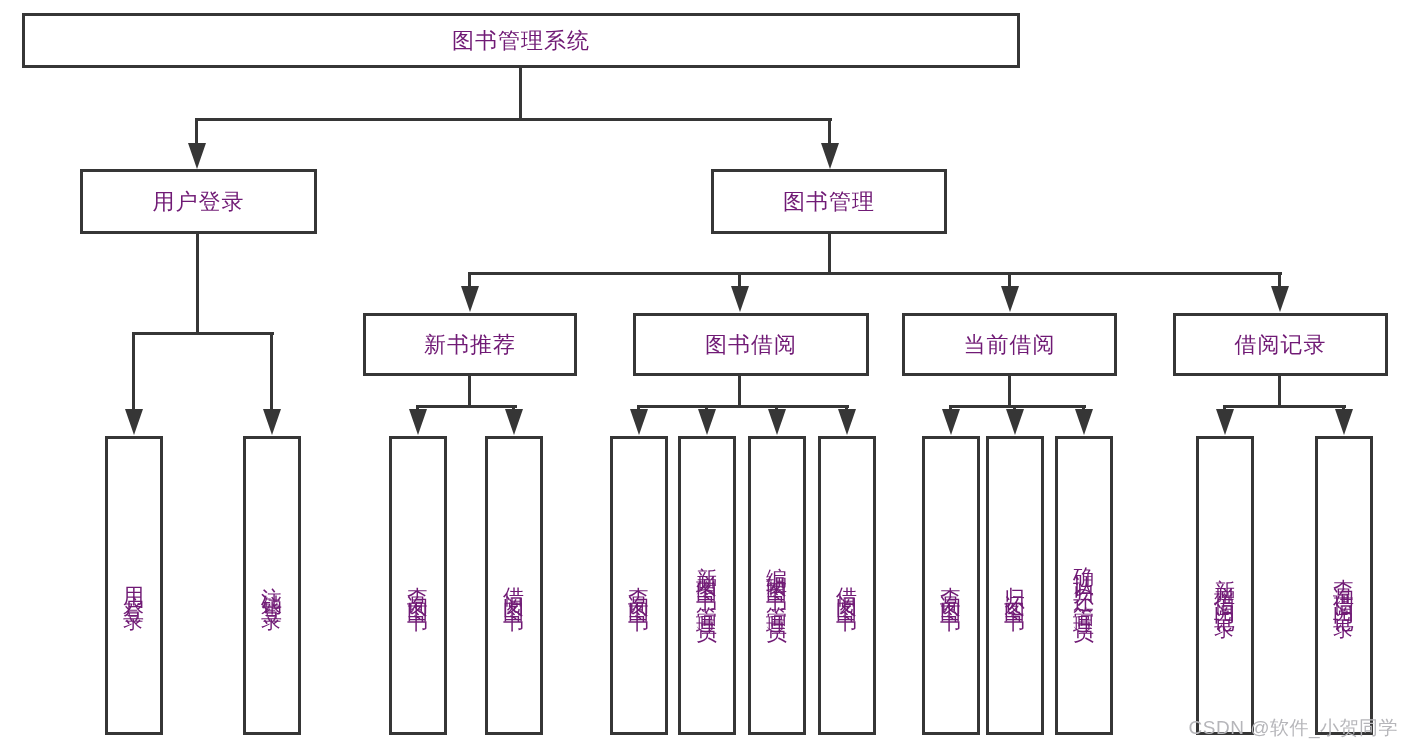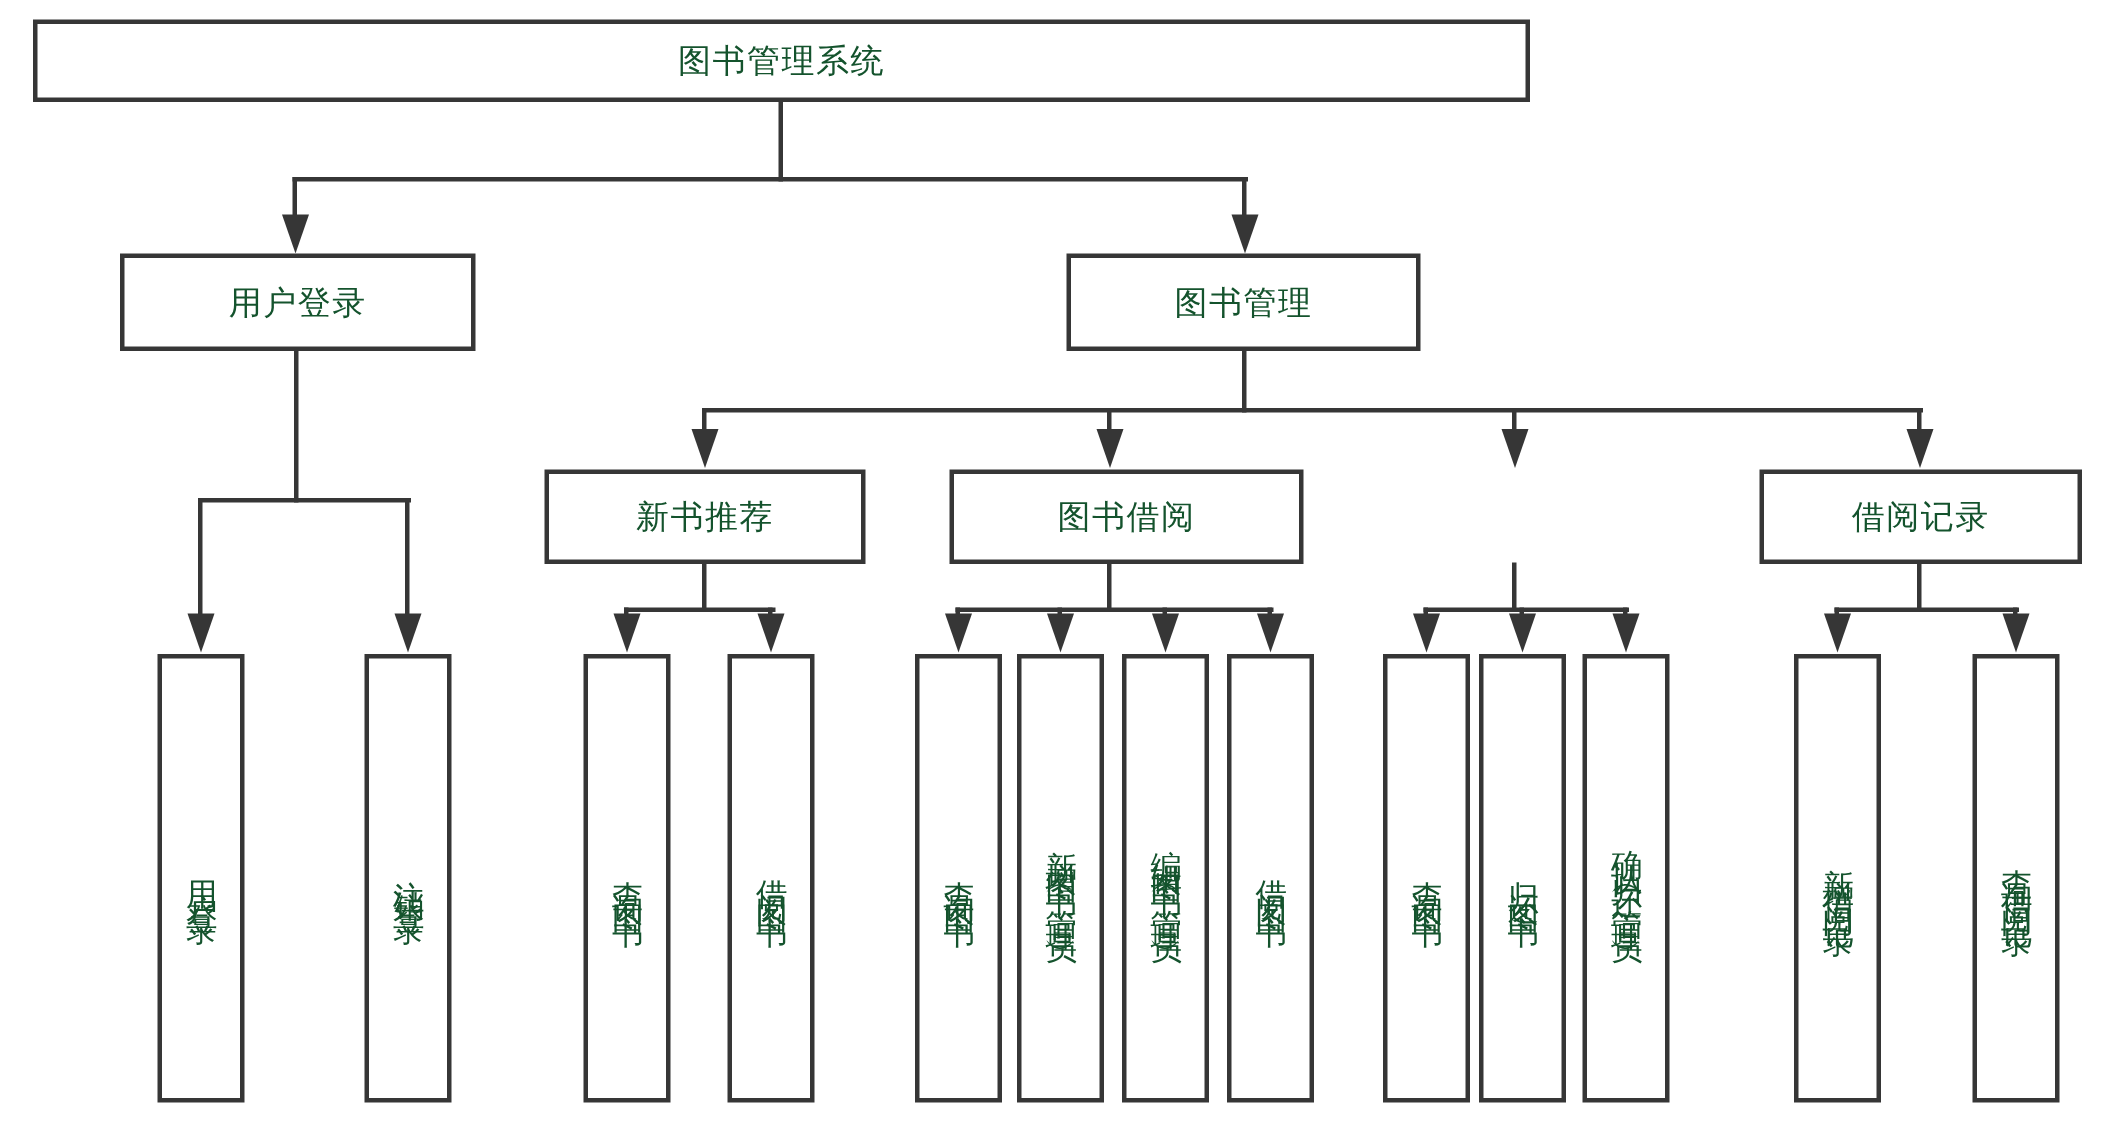--- a/index.html
+++ b/index.html
@@ -3,21 +3,21 @@
 <meta charset="utf-8">
 <style>
   html,body { margin:0; padding:0; background:#ffffff; }
   .canvas {
     position:relative; width:1405px; height:747px; background:#ffffff;
     font-family:"Liberation Sans", sans-serif; color:#333333; overflow:hidden;
   }
   .box {
     position:absolute; box-sizing:border-box; border:3px solid #363636;
     background:#ffffff; display:flex; align-items:center; justify-content:center;
-    font-size:22px; color:#14532d; letter-spacing:1px; z-index:2;
+    font-size:22px; color:#701a75; letter-spacing:1px; z-index:2;
   }
   .leaf .vtext {
     writing-mode:vertical-rl; text-orientation:mixed;
     font-size:21px; letter-spacing:8px; line-height:1;
   }
   .line { position:absolute; background:#363636; z-index:1; }
   .arrow {
     position:absolute; width:0; height:0; z-index:1;
     border-left:9px solid transparent; border-right:9px solid transparent;
     border-top:26px solid #363636;
@@ -41,20 +41,23 @@
   </div>
   <div class="box" style="left:363px;top:313px;width:214px;height:63px">
     <span>新书推荐</span>
   </div>
 
   <div class="box" style="left:711px;top:169px;width:236px;height:65px">
     <span>图书管理</span>
   </div>
   <div class="box" style="left:633px;top:313px;width:236px;height:63px">
     <span>图书借阅</span>
+  </div>
+  <div class="box" style="left:902px;top:313px;width:215px;height:63px">
+    <span>当前借阅</span>
   </div>
   <div class="box" style="left:1173px;top:313px;width:215px;height:63px">
     <span>借阅记录</span>
   </div>
 
   <div class="box leaf" style="left:105px;top:436px;width:58px;height:299px">
     <span class="vtext">用户登录</span>
   </div>
   <div class="box leaf" style="left:243px;top:436px;width:58px;height:299px">
     <span class="vtext">注销登录</span>
@@ -145,14 +148,15 @@
   <div class="arrow" style="left:1006px;top:409px"></div>
   <div class="arrow" style="left:1075px;top:409px"></div>
 
   <div class="line" style="left:1278px;top:375px;width:3px;height:33px"></div>
   <div class="line" style="left:1223px;top:405px;width:123px;height:3px"></div>
   <div class="line" style="left:1223px;top:405px;width:3px;height:10px"></div>
   <div class="line" style="left:1342px;top:405px;width:3px;height:10px"></div>
   <div class="arrow" style="left:1216px;top:409px"></div>
   <div class="arrow" style="left:1335px;top:409px"></div>
 
+  <div class="watermark">CSDN @软件_小贺同学</div>
 
 </div>
 
 </body></html>

